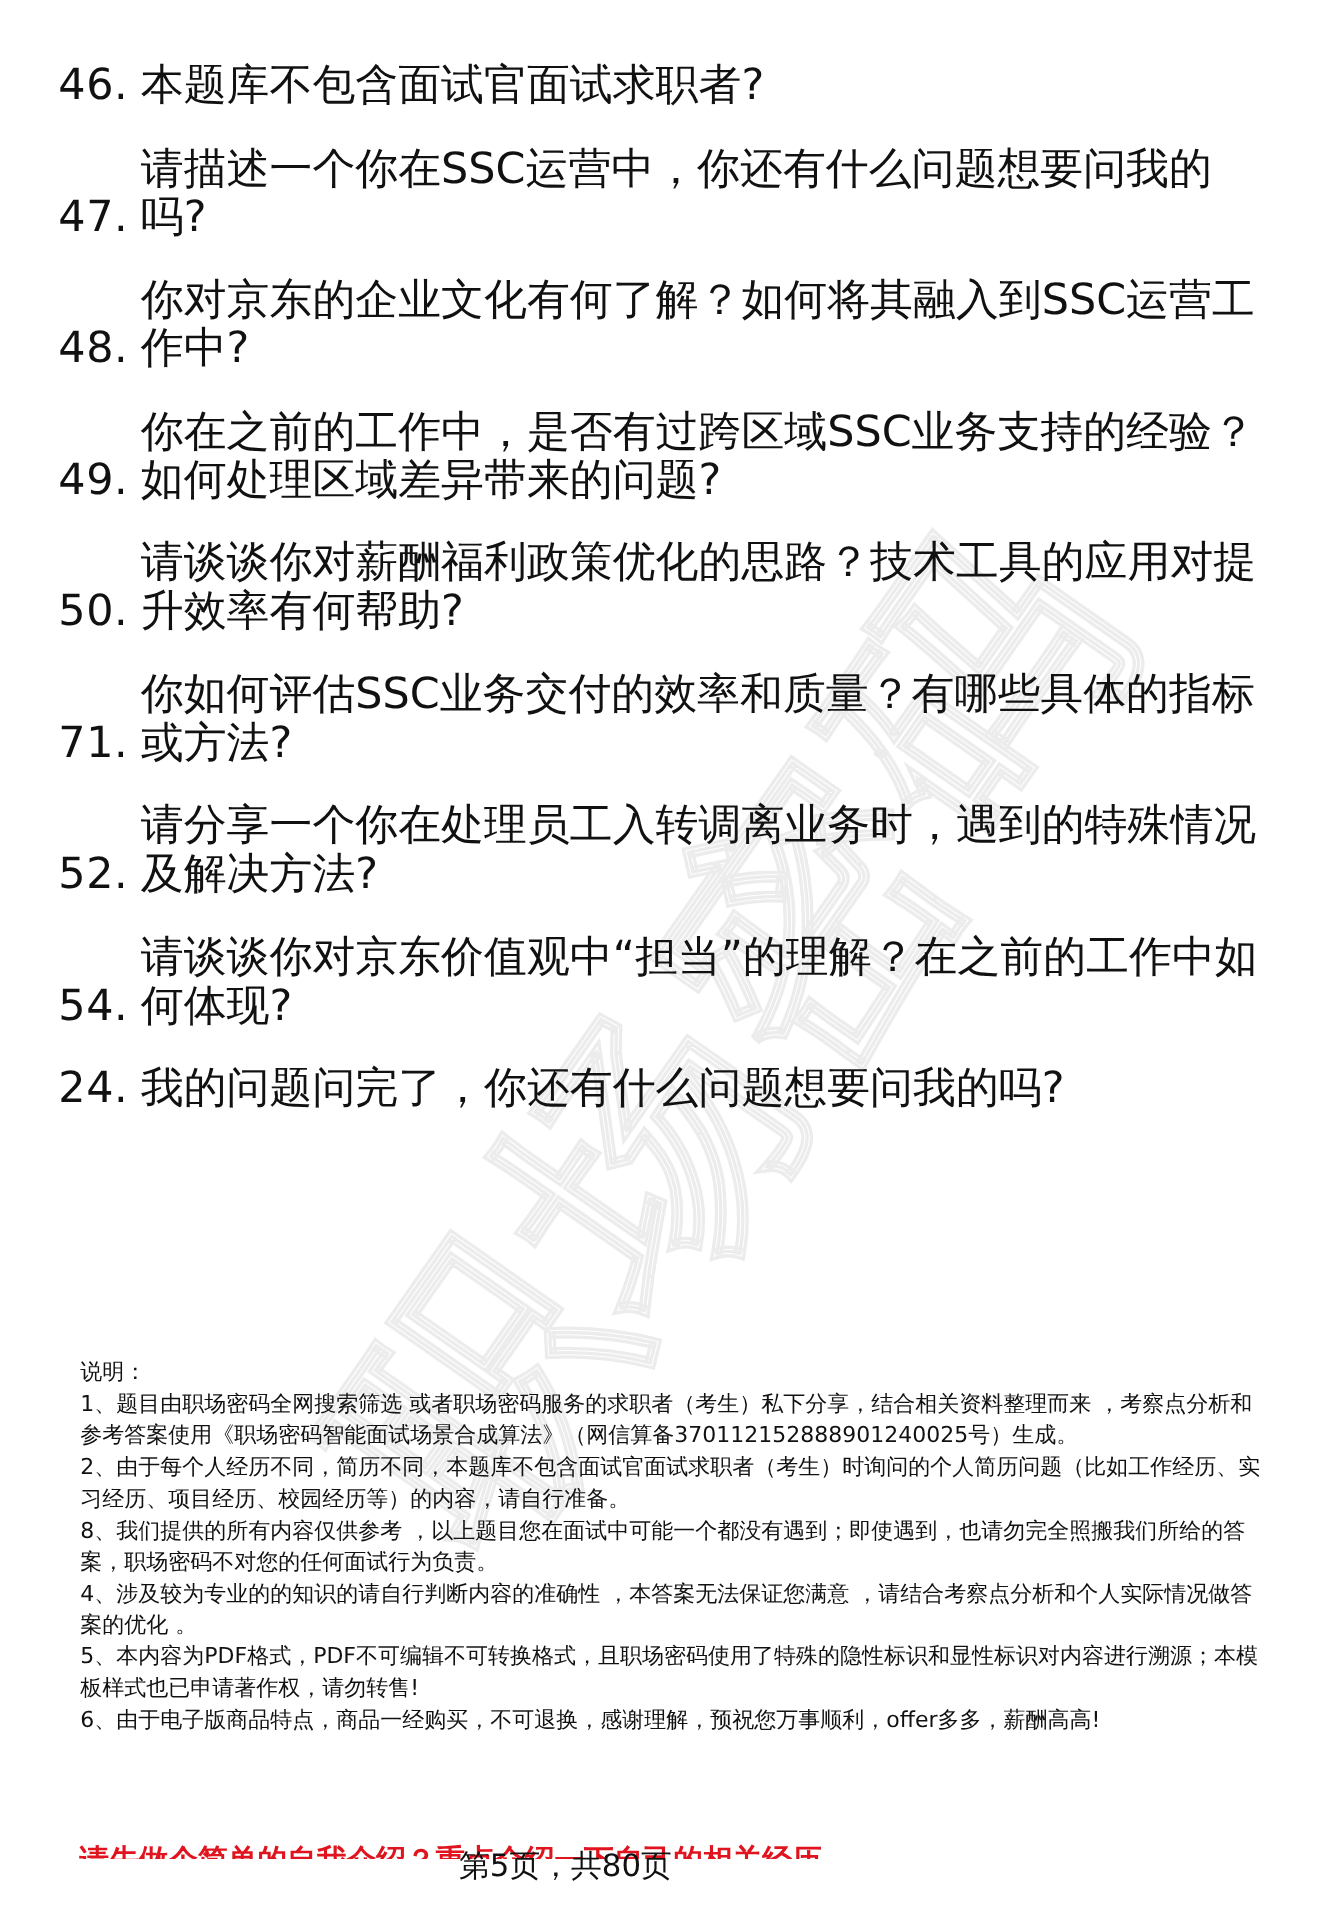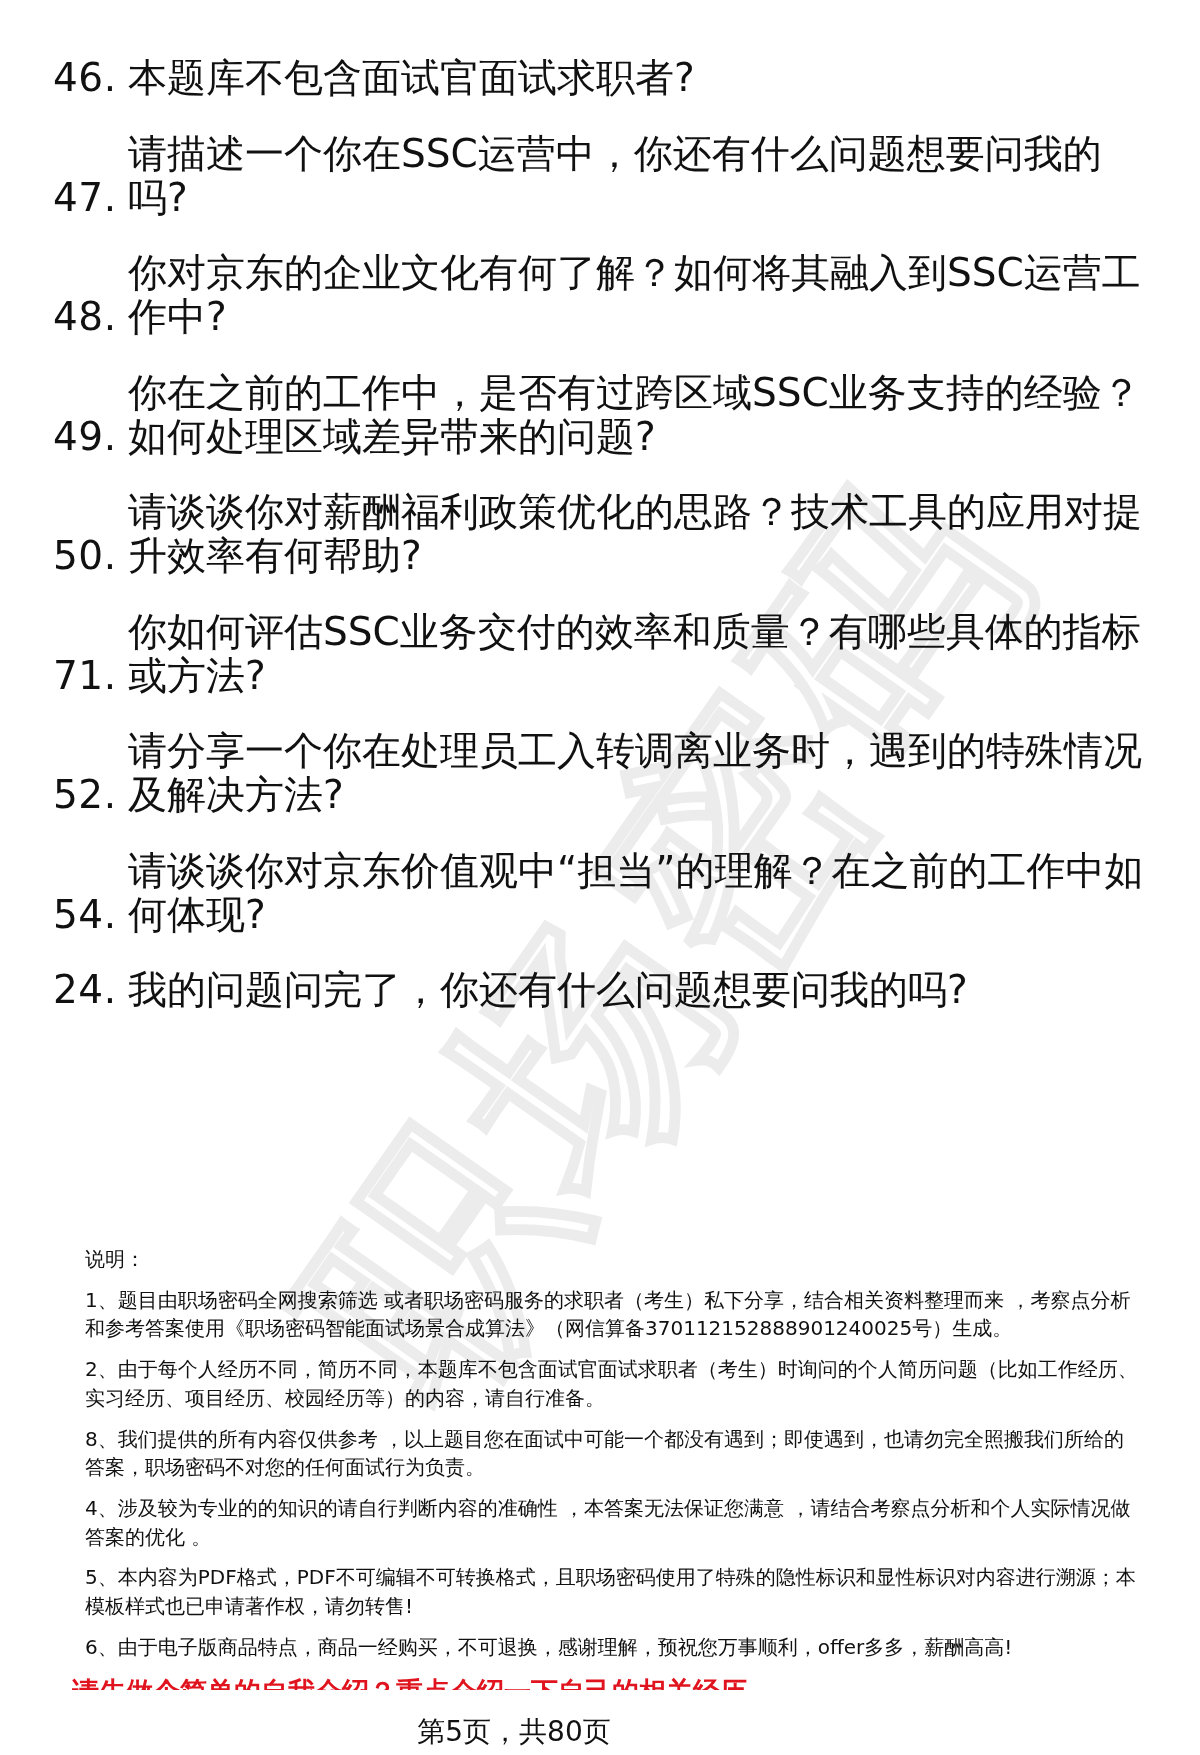--- a/index.html
+++ b/index.html
@@ -29,34 +29,34 @@
     font-size: 39px; line-height: 44px;
     margin-bottom: 31.5px;
   }
   .q .num { width: 75px; flex: 0 0 75px; letter-spacing: 0.5px; }
   .q .txt { width: 1020px; }
 
   .notes {
     position: absolute; left: 73px; top: 1233px; width: 1080px;
     font-size: 20px; line-height: 28.7px; color: #111; z-index: 1;
   }
-  .notes p { margin: 12px; }
+  .notes p { margin: 0; }
 
   .cut-red {
     position: absolute; left: 72px; top: 1672px; width: 800px; height: 18px;
     overflow: hidden; z-index: 1;
   }
   .cut-red span {
     display: block; font-size: 27px; line-height: 36px; font-weight: bold;
     color: #e0141e; white-space: nowrap; margin-top: 2px;
   }
 
   .page-footer {
     position: absolute; left: 0; top: 1678px; width: 1028px; text-align: center;
-    font-size: 28px; line-height: 36px; color: #111; z-index: 2; margin-top: 36px;
+    font-size: 28px; line-height: 36px; color: #111; z-index: 2;
   }
 </style>
 </head>
 <body>
 
 <div class="page">
 
   <div class="watermark">职场密码</div>
 
   <div class="questions">

